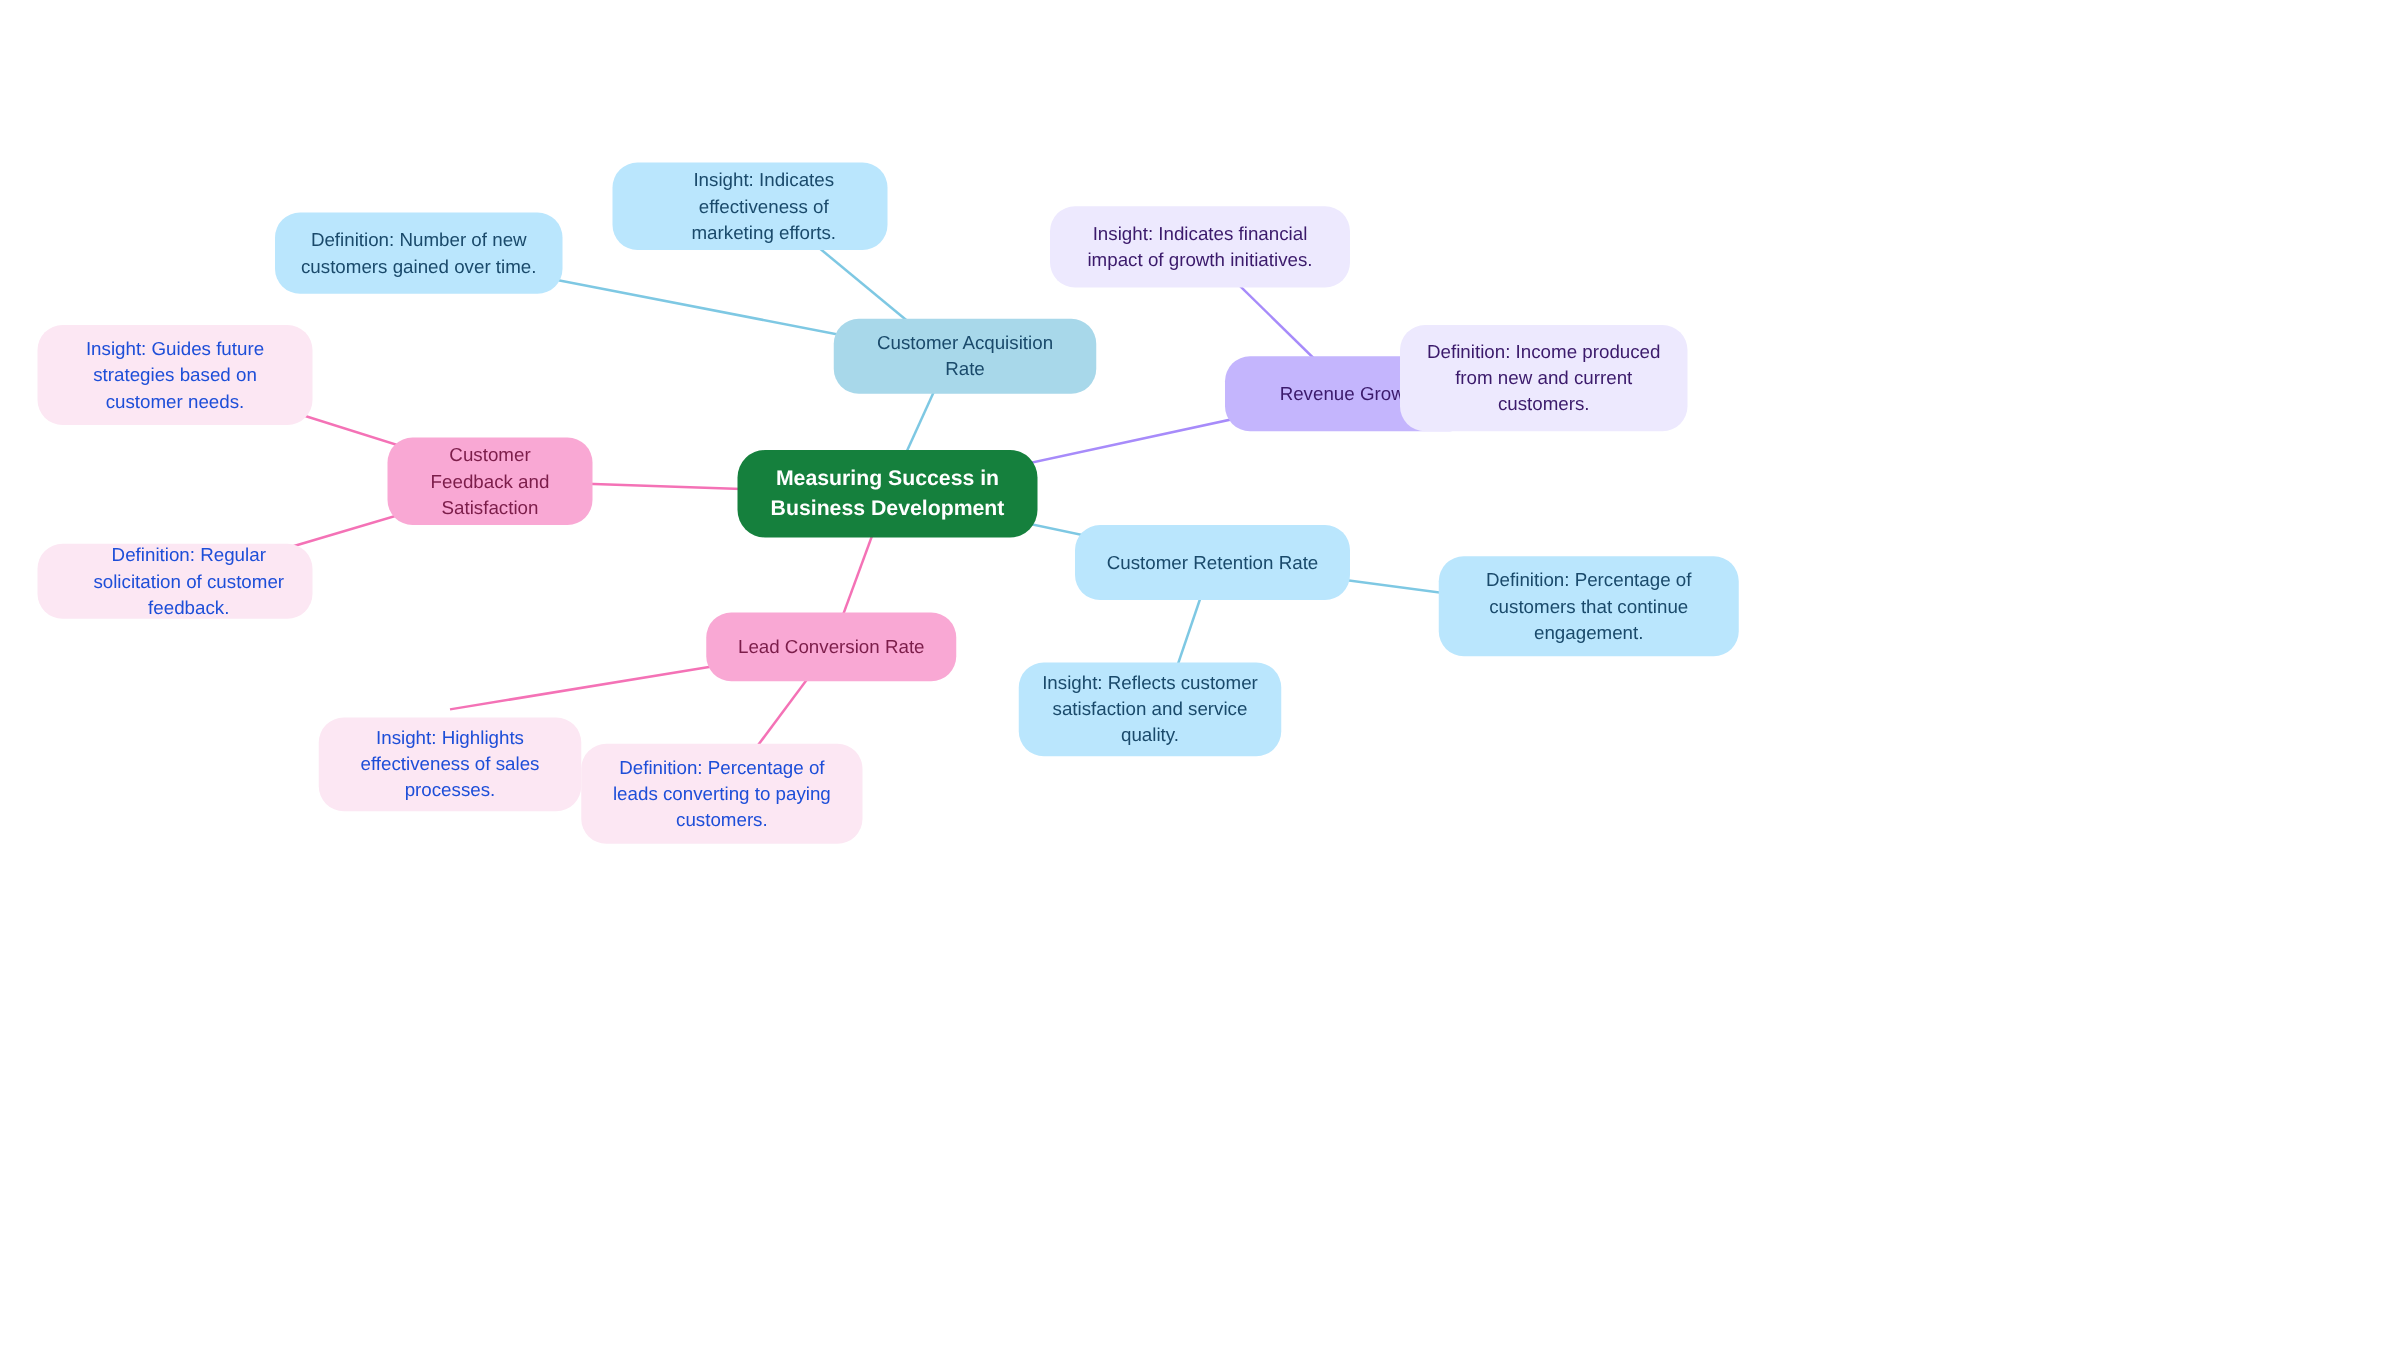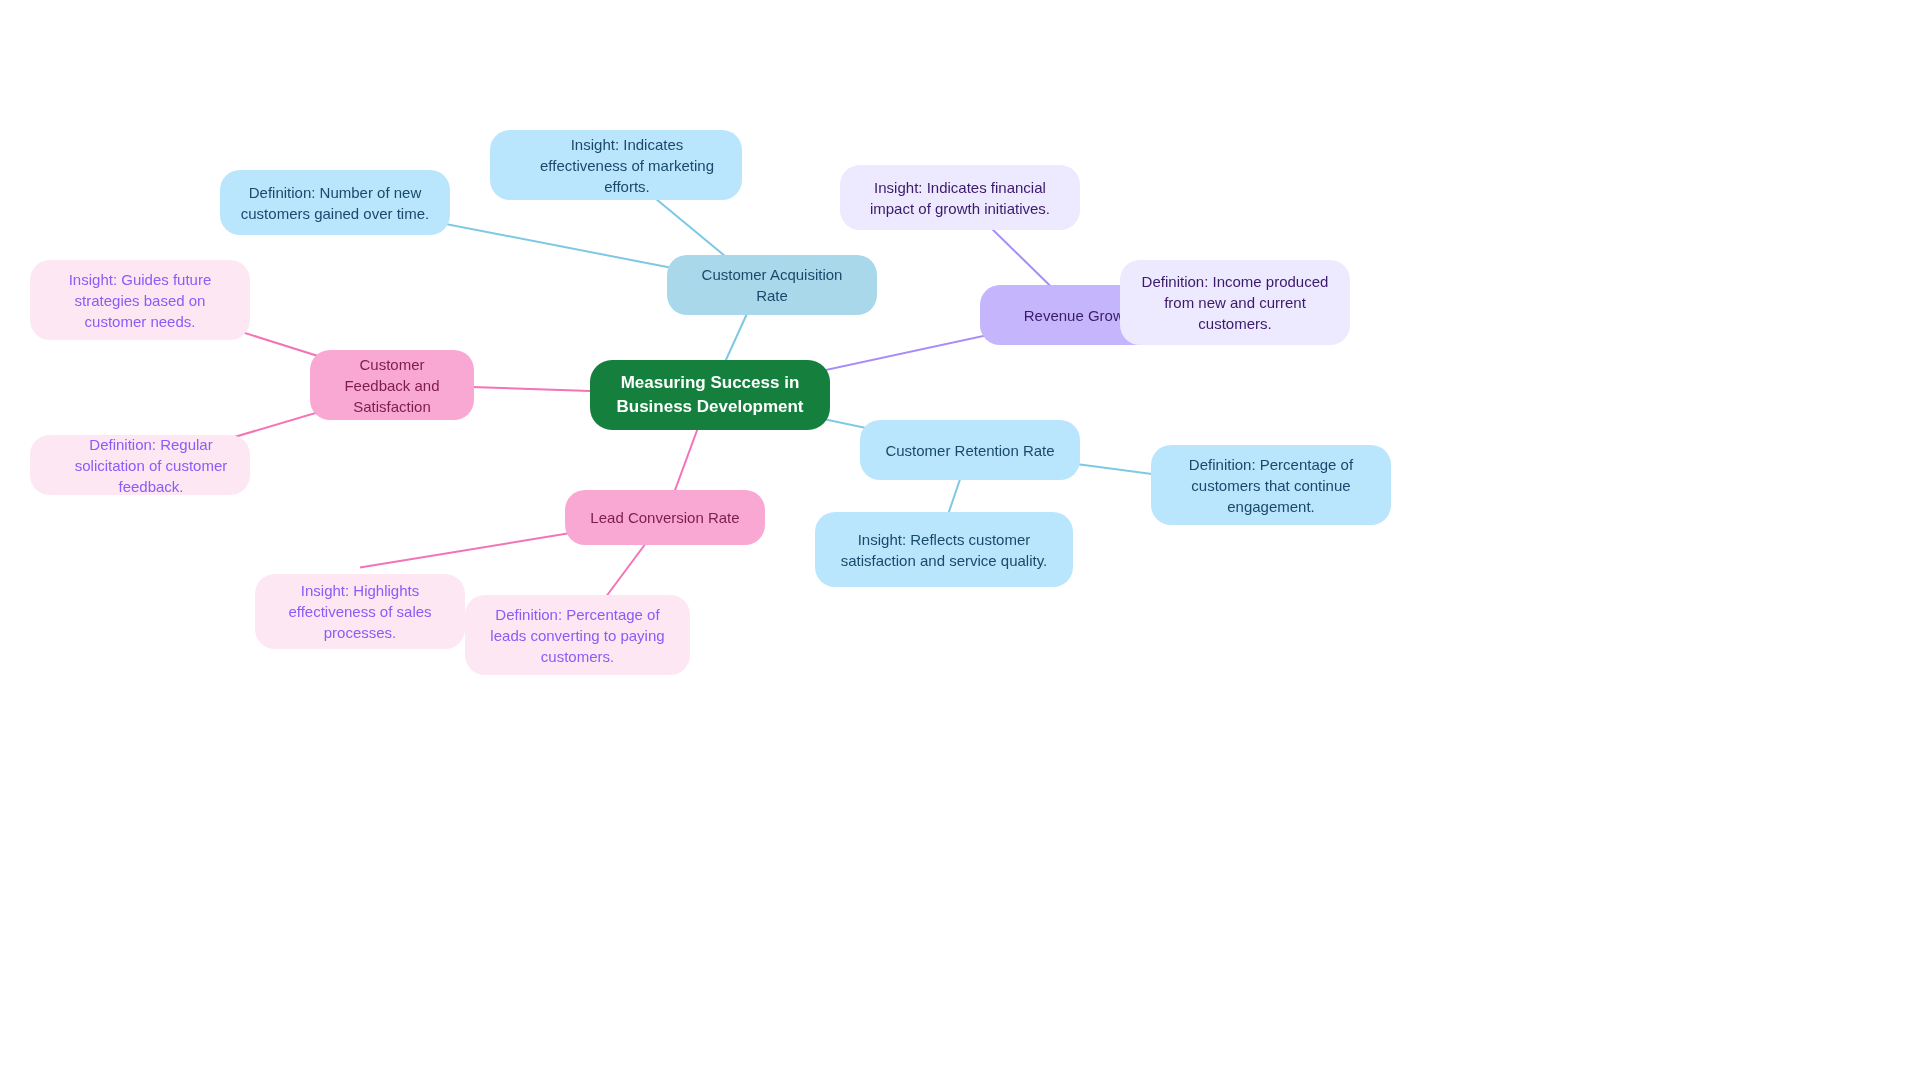--- a/index.html
+++ b/index.html
@@ -47,21 +47,21 @@
     .node-purple {
       background: #c4b5fd;
       color: #3b1a6b;
     }
     .node-light-blue {
       background: #bae6fd;
       color: #1a4a6b;
     }
     .node-light-pink {
       background: #fce7f3;
-      color: #8b5cf6;
+      color: #1d4ed8;
     }
     .node-light-purple {
       background: #ede9fe;
       color: #3b1a6b;
     }
   </style>
 </head>
 <body>
 
 <svg class="connections" id="svg-lines">
@@ -80,26 +80,26 @@
     <line x1="710" y1="395" x2="970" y2="450" stroke="#7ec8e3" stroke-width="2"></line>
     <line x1="970" y1="450" x2="1235" y2="485" stroke="#7ec8e3" stroke-width="2"></line>
     <line x1="970" y1="450" x2="930" y2="567.5" stroke="#7ec8e3" stroke-width="2"></line>
   </svg>
 
 <div class="node node-center" id="center-node" style="left:590px; top:360px; width:240px; height:70px;">
   <span>Measuring Success in Business Development</span>
 </div>
 
 <div class="node node-blue" style="left: 655px; top: 255px; width: 210px; height: 60px; margin-left: 12px;">Customer Acquisition Rate</div>
-<div class="node node-light-blue" style="left: 490px; top: 130px; width: 252px; height: 70px; padding-left: 40px;">Insight: Indicates effectiveness of marketing efforts.</div>
+<div class="node node-light-blue" style="left: 490px; top: 130px; width: 220px; height: 70px; padding-left: 40px;">Insight: Indicates effectiveness of marketing efforts.</div>
 <div class="node node-light-blue" style="left: 220px; top: 170px; width: 230px; height: 65px;">Definition: Number of new customers gained over time.</div>
 <div class="node node-pink" style="left: 310px; top: 350px; width: 164px; height: 70px;">Customer Feedback and Satisfaction</div>
 <div class="node node-light-pink" style="left: 30px; top: 260px; width: 220px; height: 80px;">Insight: Guides future strategies based on customer needs.</div>
 <div class="node node-light-pink" style="left: 30px; top: 435px; width: 220px; height: 60px; padding-left: 40px;">Definition: Regular solicitation of customer feedback.</div>
 <div class="node node-pink" style="left: 565px; top: 490px; width: 200px; height: 55px;">Lead Conversion Rate</div>
 <div class="node node-light-pink" style="left: 255px; top: 530px; width: 210px; height: 75px; margin-top: 44px;">Insight: Highlights effectiveness of sales processes.</div>
 <div class="node node-light-pink" style="left: 465px; top: 595px; width: 225px; height: 80px;">Definition: Percentage of leads converting to paying customers.</div>
 <div class="node node-purple" style="left: 980px; top: 285px; width: 200px; height: 60px;">Revenue Growth</div>
 <div class="node node-light-purple" style="left: 840px; top: 165px; width: 240px; height: 65px;">Insight: Indicates financial impact of growth initiatives.</div>
 <div class="node node-light-purple" style="left: 1120px; top: 260px; width: 230px; height: 85px;">Definition: Income produced from new and current customers.</div>
 <div class="node node-light-blue" style="left: 860px; top: 420px; width: 220px; height: 60px;">Customer Retention Rate</div>
 <div class="node node-light-blue" style="left: 1115px; top: 445px; width: 240px; height: 80px; margin-left: 36px;">Definition: Percentage of customers that continue engagement.</div>
-<div class="node node-light-blue" style="left: 815px; top: 512px; width: 258px; height: 75px;">Insight: Reflects customer satisfaction and service quality.</div>
+<div class="node node-light-blue" style="left: 815px; top: 530px; width: 210px; height: 75px;">Insight: Reflects customer satisfaction and service quality.</div>
 
 </body></html>

